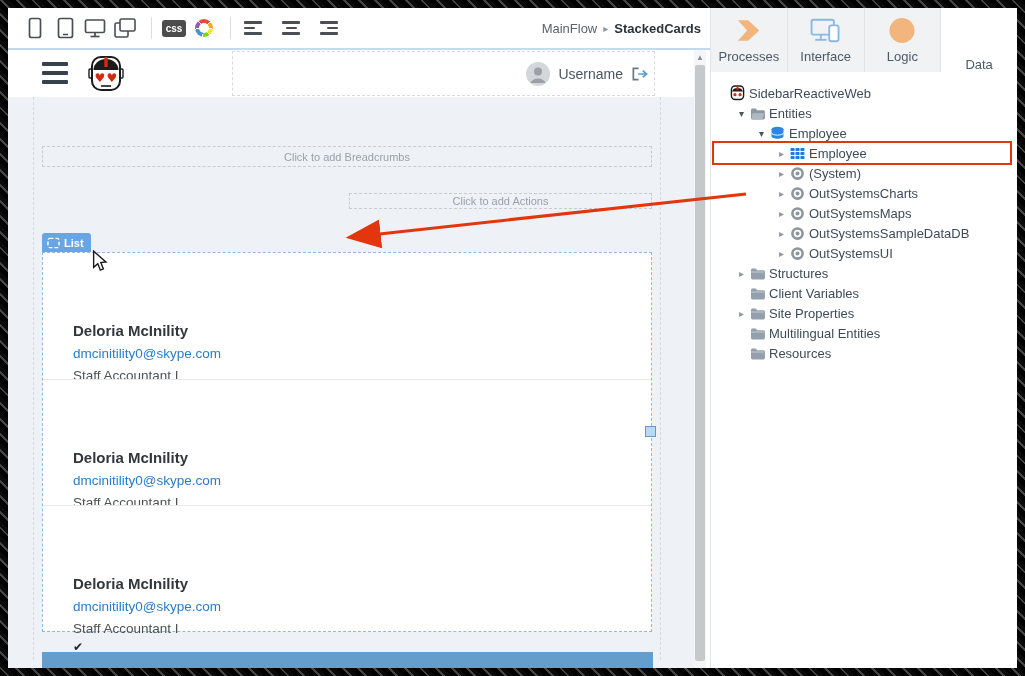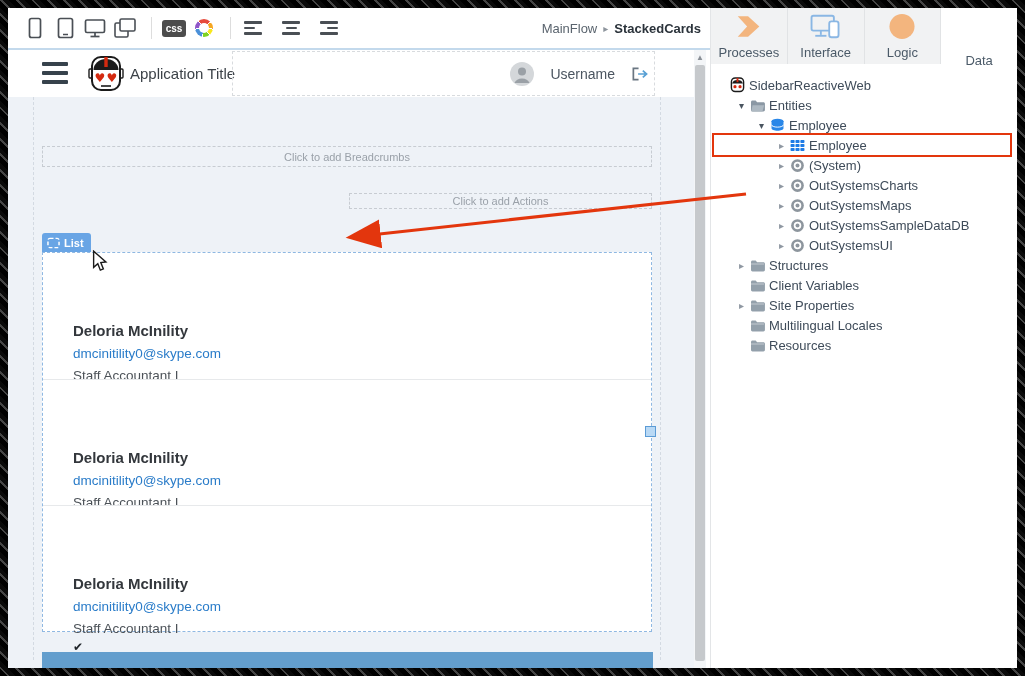--- a/index.html
+++ b/index.html
@@ -33,21 +33,21 @@
 
   
   #canvas { position:absolute; left:0; top:42px; width:686px; height:618px; background:#eef2f7; overflow:hidden; }
   .screen-edge { position:absolute; top:47px; bottom:8px; width:0; border-left:1px dashed #d3dae2; }
   #app-header { position:absolute; left:0; top:0; width:686px; height:47px; background:#fff; }
   #menu-icon { position:absolute; left:34px; top:12px; width:26px; height:22px; display:flex; flex-direction:column; justify-content:space-between; cursor:pointer; }
   #menu-icon i { height:4px; background:#37424c; border-radius:1px; }
   #app-logo { position:absolute; left:80px; top:5px; }
   #app-title { position:absolute; left:122px; top:0; height:47px; display:flex; align-items:center; font-size:15px; color:#3c4248; }
   #header-cell { position:absolute; left:224px; top:1px; width:423px; height:45px; border:1px dashed #d8dbde; }
-  #user-block { position:absolute; right:6px; top:0; height:43px; display:flex; align-items:center; gap:16px; }
+  #user-block { position:absolute; right:6px; top:0; height:43px; display:flex; align-items:center; gap:8px; }
   #user-block .uname { font-size:14px; color:#4b5560; }
   .ph { position:absolute; border:1px dashed #c7ccd2; color:#9aa1a9; font-size:11px;
         display:flex; align-items:center; justify-content:center; }
   #ph-breadcrumbs { left:34px; top:96px; width:610px; height:21px; }
   #ph-title { left:34px; top:132px; width:306px; height:37px; }
   #ph-actions { left:341px; top:143px; width:303px; height:16px; }
   #list-badge { position:absolute; left:34px; top:183px; height:19px; padding:0 7px 0 5px; background:#69a5e5; border-radius:3px 3px 0 0;
                 display:flex; align-items:center; gap:4px; color:#fff; font-size:11px; font-weight:bold; }
   #list-widget { position:absolute; left:34px; top:202px; width:610px; height:380px; background:#fff; border:1px dashed #8fb8e2; }
   .card { position:relative; height:126px; padding:25px 0 0 30px; background:#fff; }
@@ -60,21 +60,21 @@
   #bottom-bar { position:absolute; left:34px; top:602px; width:611px; height:16px; background:#639ecd; }
   #cursor { position:absolute; left:84px; top:200px; z-index:60; }
 
   
   #vscroll { position:absolute; left:686px; top:42px; width:12px; height:618px; background:#f3f5f7; }
   #vscroll .arrow { position:absolute; left:0; top:2px; width:12px; height:12px; color:#8a9097; font-size:8px; text-align:center; line-height:12px; }
   #vscroll .thumb { position:absolute; left:1px; top:15px; width:10px; height:596px; background:#c6c9cc; border-radius:2px; }
 
   
   #panel { position:absolute; left:702px; top:0; width:307px; height:660px; background:#fff; border-left:1px solid #e3e5e7; }
-  #tabs { display:flex; height:56px; }
+  #tabs { display:flex; height:64px; }
   .tab { flex:1; background:#f1f2f3; border-right:1px solid #e1e3e5; display:flex; flex-direction:column;
          align-items:center; justify-content:center; gap:5px; cursor:pointer; }
   .tab:last-child { border-right:none;margin-top:44px; }
   .tab.selected { background:#fff; }
   .tab .lbl { font-size:13px; color:#4b5a68; }
   #tree { position:relative; padding-top:11px; }
   .trow { position:relative; display:flex; align-items:center; height:20px; font-size:13px; color:#3e4b59; cursor:default; }
   .trow .caret { width:13px; text-align:center; font-size:10px; color:#8f98a2; flex:none; }
   .trow .caret.exp { color:#4a5560; }
   .trow .ticon { width:18px; height:16px; flex:none; display:flex; align-items:center; justify-content:center; }
@@ -167,21 +167,20 @@
           <rect x="1" y="14" width="4" height="9" rx="1" fill="#fff" stroke="#1b1b1b" stroke-width="1.4"></rect>
           <rect x="31" y="14" width="4" height="9" rx="1" fill="#fff" stroke="#1b1b1b" stroke-width="1.4"></rect>
           <rect x="4" y="2" width="28" height="33" rx="9" fill="#fff" stroke="#1b1b1b" stroke-width="2"></rect>
           <path d="M5.5 15 a12.5 11 0 0 1 25 0 z" fill="#1b1b1b"></path>
           <rect x="16.3" y="2" width="3.4" height="10" fill="#d42a10"></rect>
           <text x="12" y="27" font-size="12" text-anchor="middle" fill="#d42a10" font-family="DejaVu Sans">♥</text>
           <text x="24" y="27" font-size="12" text-anchor="middle" fill="#d42a10" font-family="DejaVu Sans">♥</text>
           <path d="M13 31 h10" stroke="#1b1b1b" stroke-width="1.6"></path>
         </svg>
       </div>
-      <div id="app-title">Application Title</div>
       <div id="header-cell">
         <div id="user-block">
           <svg width="24" height="24" viewBox="0 0 24 24">
             <circle cx="12" cy="12" r="12" fill="#d4d7da"></circle>
             <circle cx="12" cy="9.5" r="4" fill="#9aa0a6"></circle>
             <path d="M4.5 21 a8 7 0 0 1 15 0 z" fill="#9aa0a6"></path>
           </svg>
           <span class="uname">Username</span>
           <svg width="17" height="16" viewBox="0 0 18 16">
             <path d="M8 2 H2.5 v12 H8" fill="none" stroke="#6a7682" stroke-width="1.8"></path>
@@ -418,21 +417,21 @@
             <span class="tlabel">Site Properties</span>
           </div>
           <div class="trow" style="padding-left: 24px;">
             <span class="caret"></span>
             <span class="ticon">
               <svg width="15" height="13" viewBox="0 0 16 14">
                 <path d="M1 3.2 c0-.9.7-1.6 1.6-1.6 h3.4 l1.6 2 h6.8 c.9 0 1.6.7 1.6 1.6 v6.6 c0 .9-.7 1.6-1.6 1.6 H2.6 C1.7 13.4 1 12.7 1 11.8 z" fill="#93a0ab"></path>
                 <path d="M1 5.4 h14" stroke="#fff" stroke-width="0.8" opacity="0.6"></path>
               </svg>
             </span>
-            <span class="tlabel">Multilingual Locales</span>
+            <span class="tlabel">Multilingual Entities</span>
           </div>
           <div class="trow" style="padding-left: 24px;">
             <span class="caret"></span>
             <span class="ticon">
               <svg width="15" height="13" viewBox="0 0 16 14">
                 <path d="M1 3.2 c0-.9.7-1.6 1.6-1.6 h3.4 l1.6 2 h6.8 c.9 0 1.6.7 1.6 1.6 v6.6 c0 .9-.7 1.6-1.6 1.6 H2.6 C1.7 13.4 1 12.7 1 11.8 z" fill="#93a0ab"></path>
                 <path d="M1 5.4 h14" stroke="#fff" stroke-width="0.8" opacity="0.6"></path>
               </svg>
             </span>
             <span class="tlabel">Resources</span>

